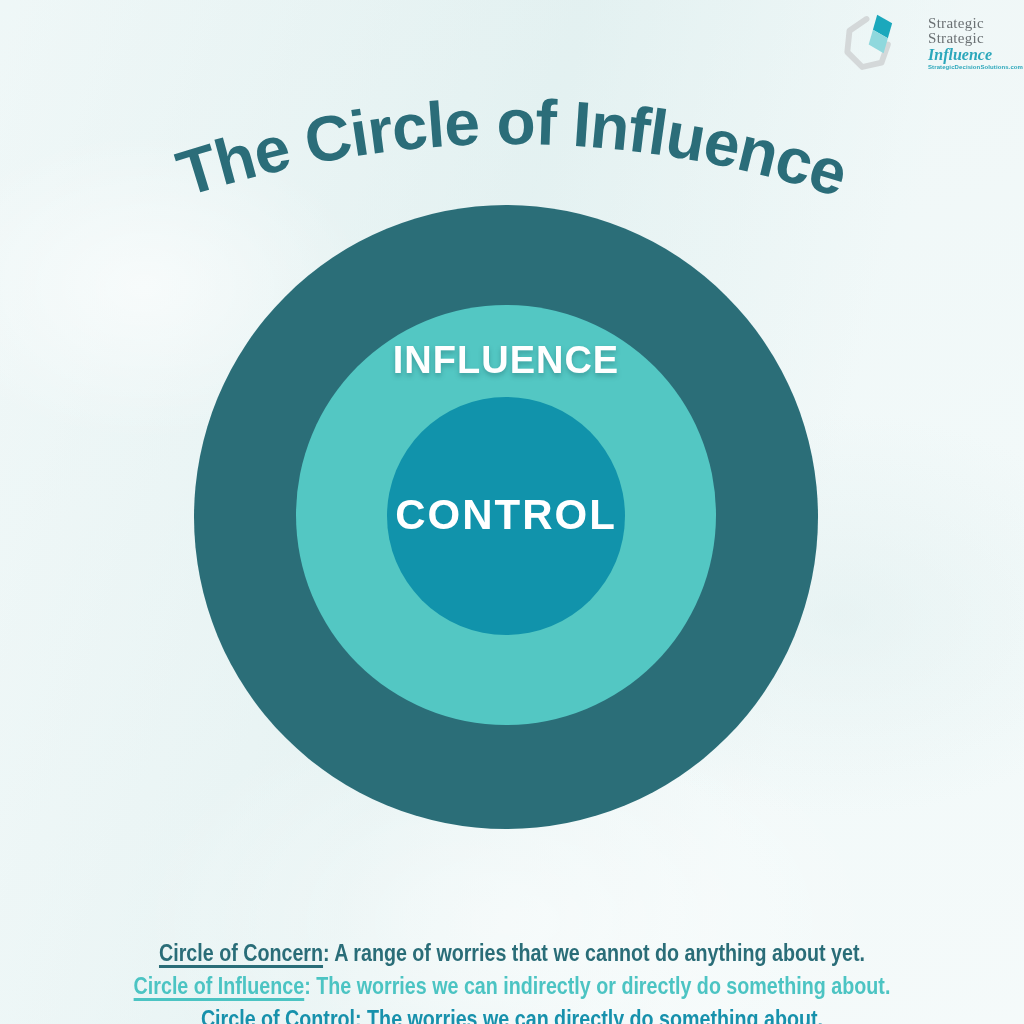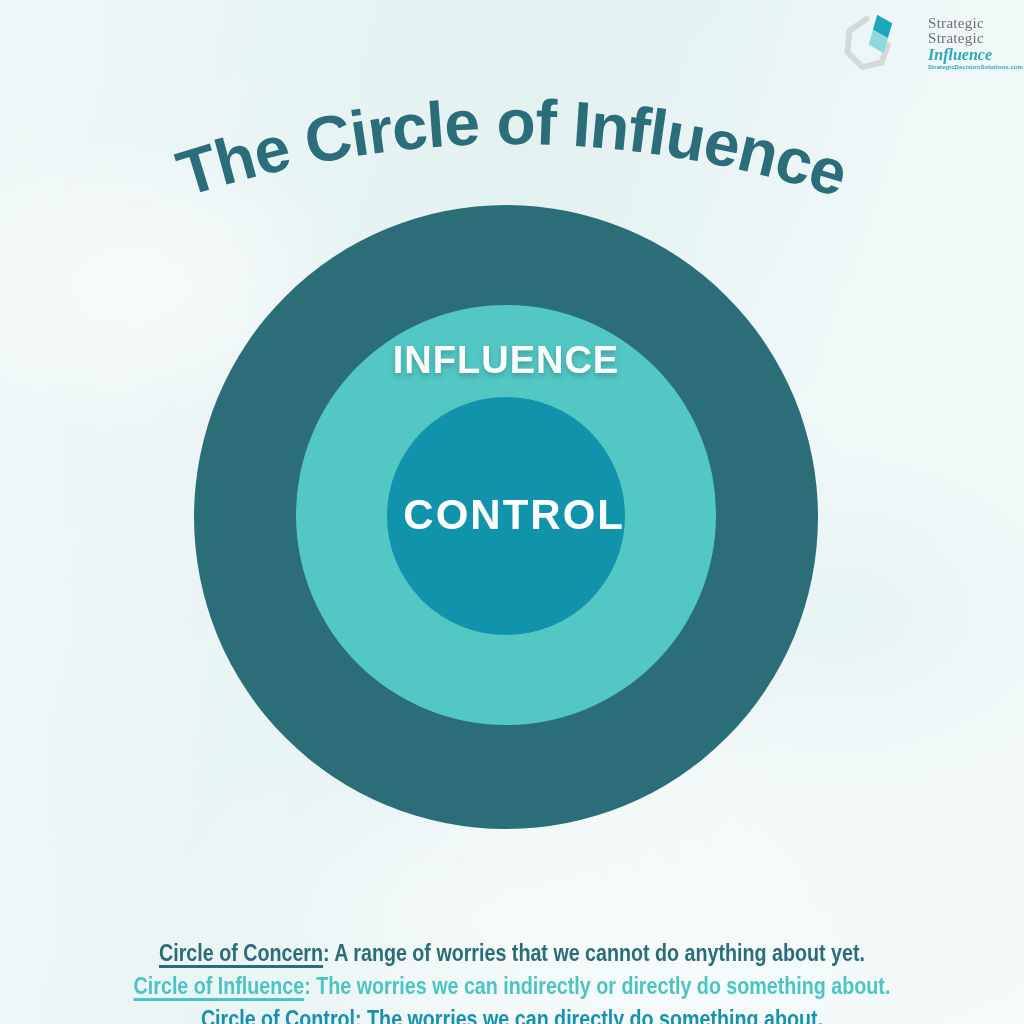--- a/index.html
+++ b/index.html
@@ -52,21 +52,21 @@
   .circle.middle { left: 296px; top: 305px; width: 420px; height: 420px; background: #53c7c3; }
   .circle.inner  { left: 387px; top: 397px; width: 238px; height: 238px; background: #1193ab; }
 
   .ring-label {
     position: absolute; text-align: center;
     color: #ffffff; font-weight: bold;
   }
   .ring-label.concern   { left: 194px; width: 624px; top: 237px; font-size: 42px; letter-spacing: 2px; }
   .ring-label.influence { left: 296px; width: 420px; top: 339px; font-size: 38px; letter-spacing: 1px;
                           text-shadow: 0 3px 5px rgba(24,84,88,0.35); }
-  .ring-label.control   { left: 387px; width: 238px; top: 491px; font-size: 42px; letter-spacing: 2px; text-align: right; }
+  .ring-label.control   { left: 387px; width: 238px; top: 491px; font-size: 42px; letter-spacing: 2px; }
 
   
   .legend { position: absolute; left: 0; top: 936px; width: 1024px; }
   .legend-line {
     width: 1024px; text-align: center; white-space: nowrap;
     font-weight: bold; font-size: 24px; line-height: 33px;
     transform: scaleX(0.82); transform-origin: 50% 50%;
   }
   .legend-line .term {
     text-decoration: underline;

